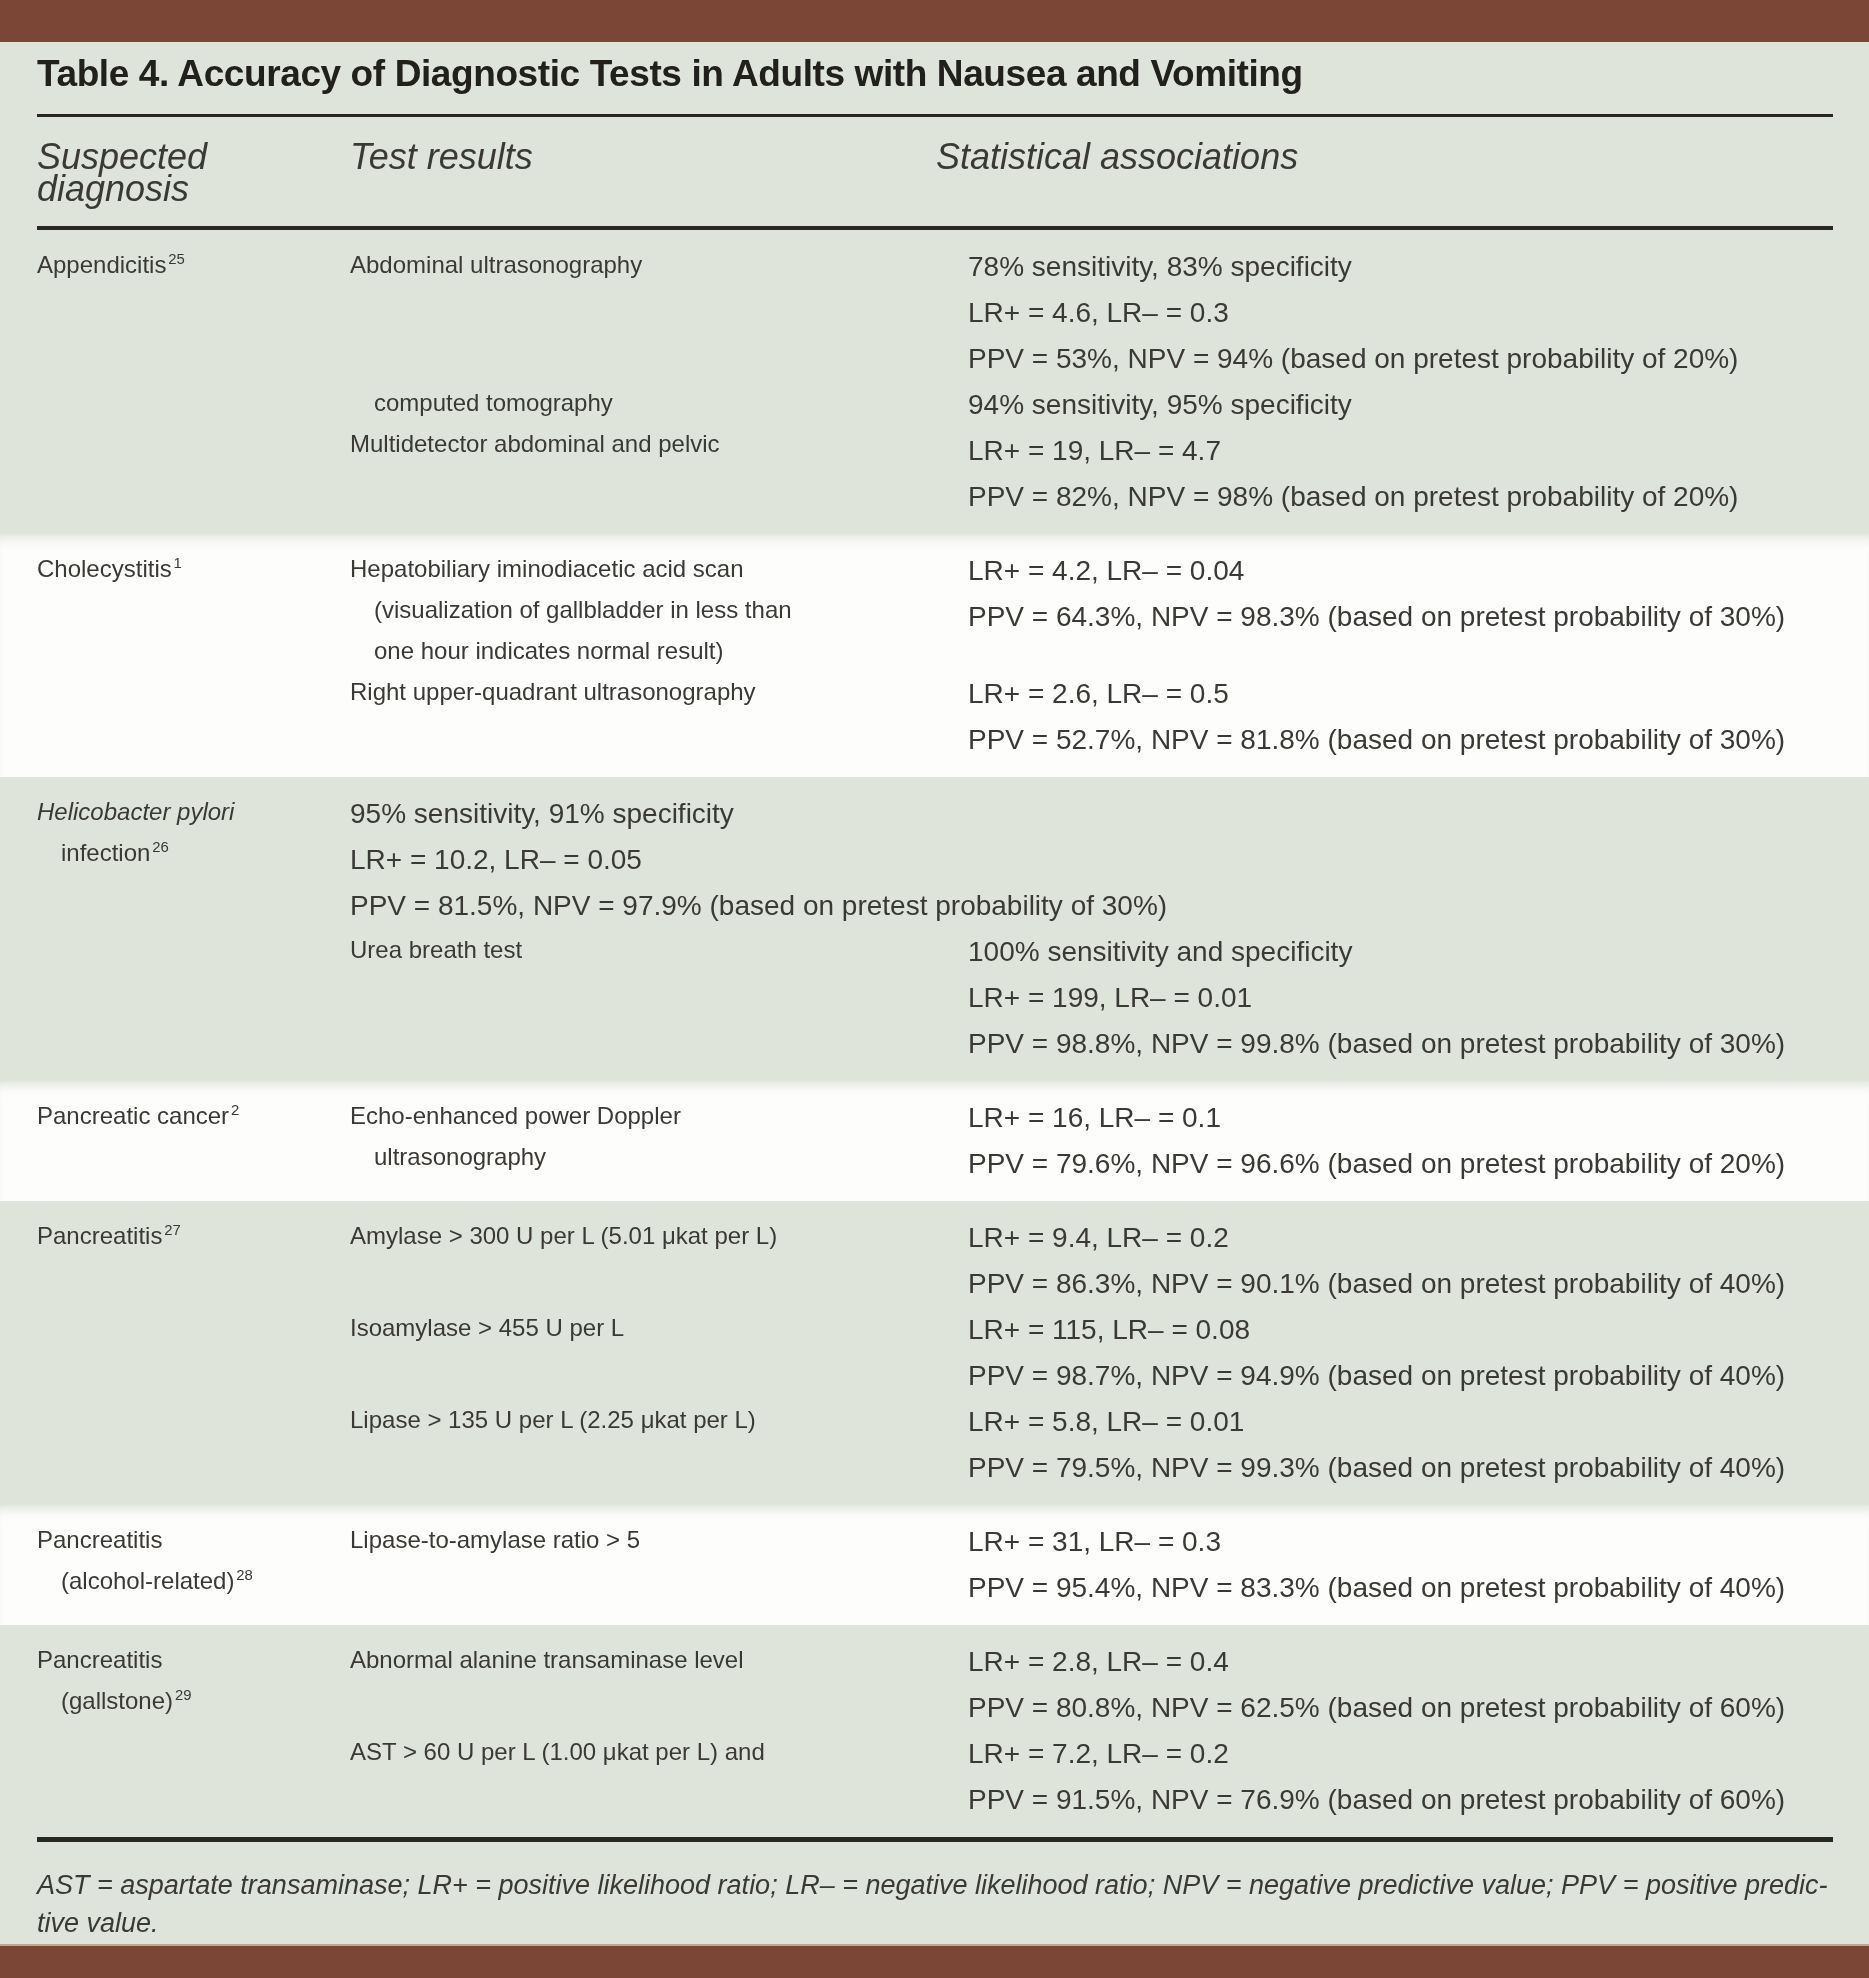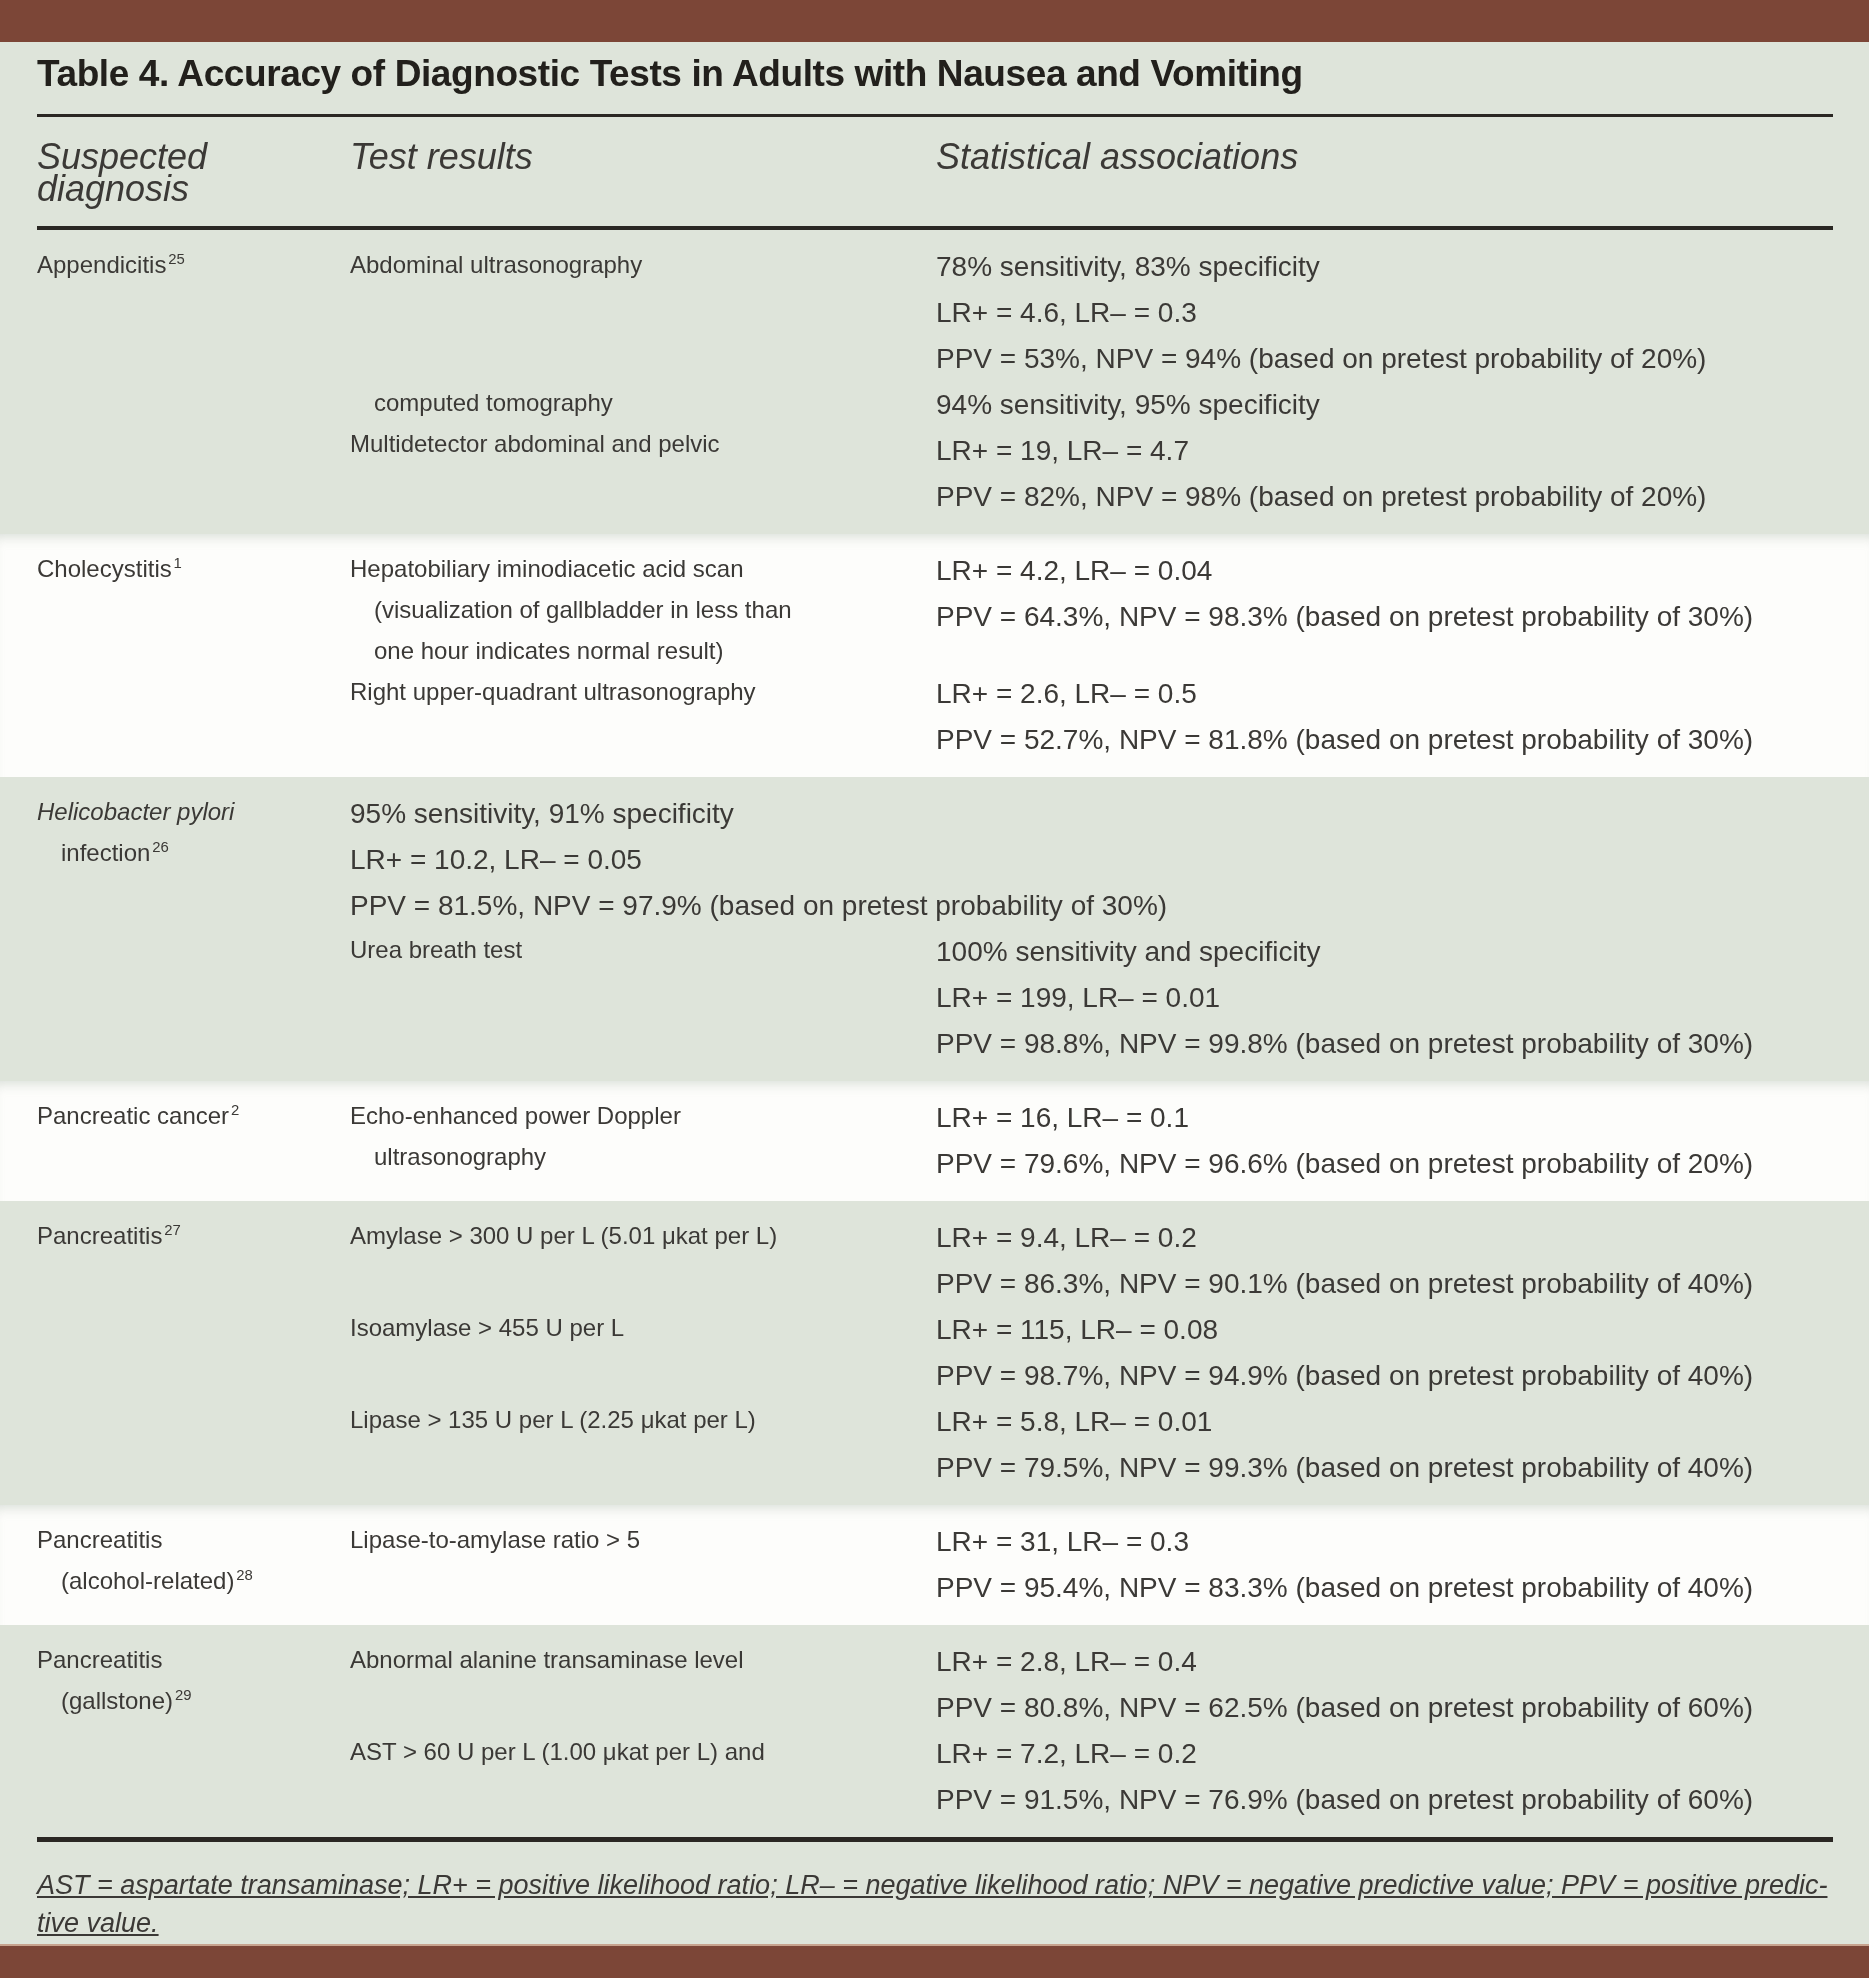--- a/index.html
+++ b/index.html
@@ -22,28 +22,28 @@
   .colheads{
     display:grid;grid-template-columns:313px 586px auto;
     margin:0 37px;padding:24px 0 20.4px;
     font-style:italic;font-size:36px;line-height:32px;
   }
   .band{display:grid;grid-template-columns:313px auto;padding:14px 37px;}
   .band.white{
     background:var(--band_white,#fdfdfb);
     box-shadow:inset 0 11px 13px -9.3px rgba(150,165,150,.40);
   }
-  .entry{display:grid;grid-template-columns:586px auto;}
+  .entry{display:grid;grid-template-columns:586px auto;gap:32px;}
   .diag-line,.test-line{font-size:24px;line-height:41px;white-space:nowrap;}
   .stat-line{font-size:28px;line-height:46px;white-space:nowrap;}
   .indent{padding-left:24px;}
   .it{font-style:italic;}
   sup{font-size:0.62em;line-height:0;margin-left:1.9px;}
   .footnotes{margin:24px 37px 0;}
-  .fn{font-style:italic;font-size:27px;line-height:38px;margin:0 0 16.7px;text-decoration:underline;}
+  .fn{font-style:italic;font-size:27px;line-height:38px;margin:0 0 16.7px;}
   .fn-line{display:block;}
 </style>
 </head>
 <body>
 
 <div class="page" id="page" style="--bar: #7c4637; --bar_edge: #c7a38e; --band_green: #dee4da; --band_white: #fdfdfb; --rule: #2a2723; --text: #3b3936; --title: #22201c;">
   <div class="bar top"></div>
 
   <h1 class="title">Table 4. Accuracy of Diagnostic Tests in Adults with Nausea and Vomiting</h1>
 

